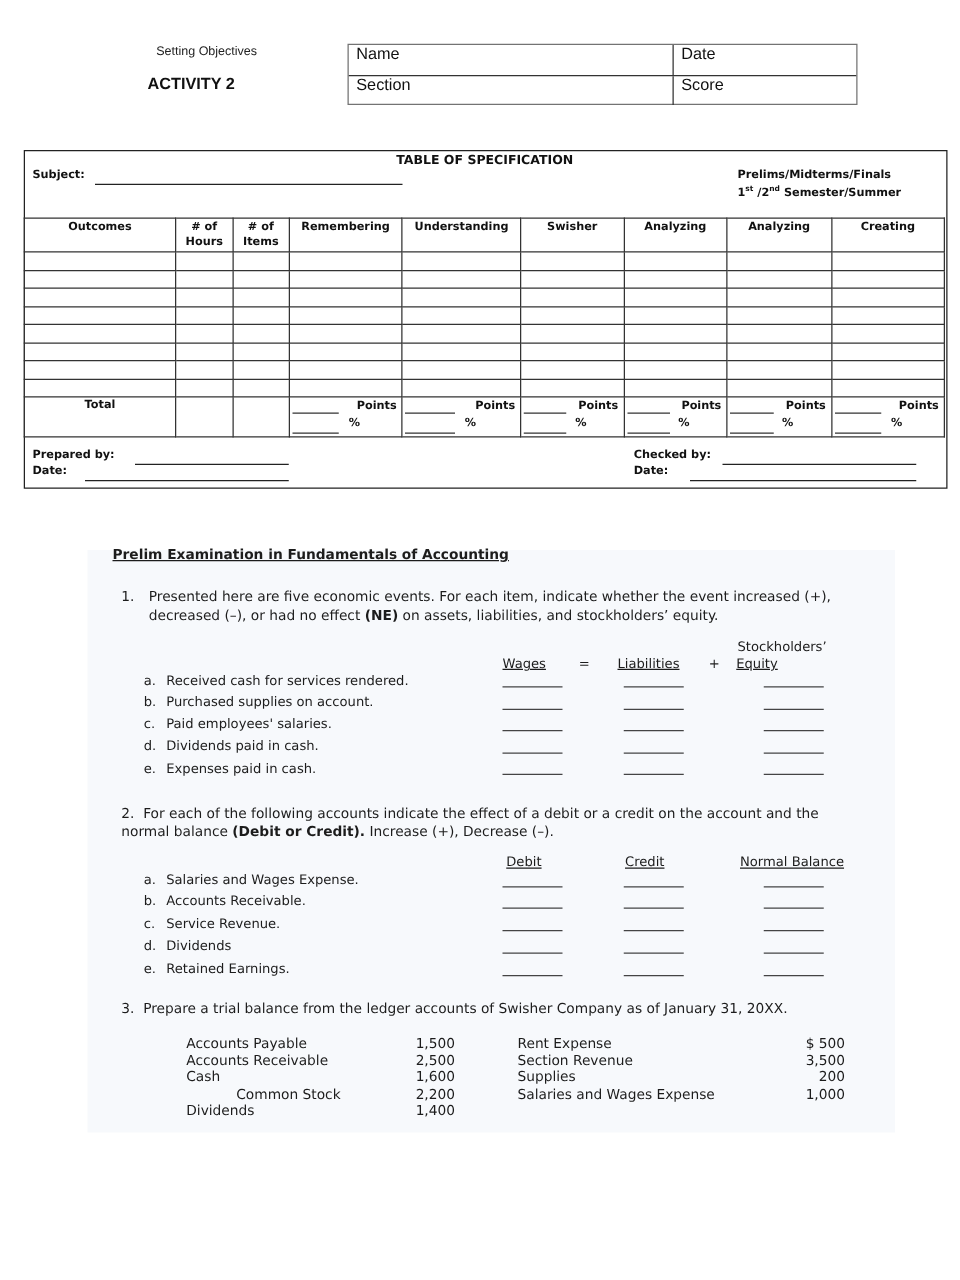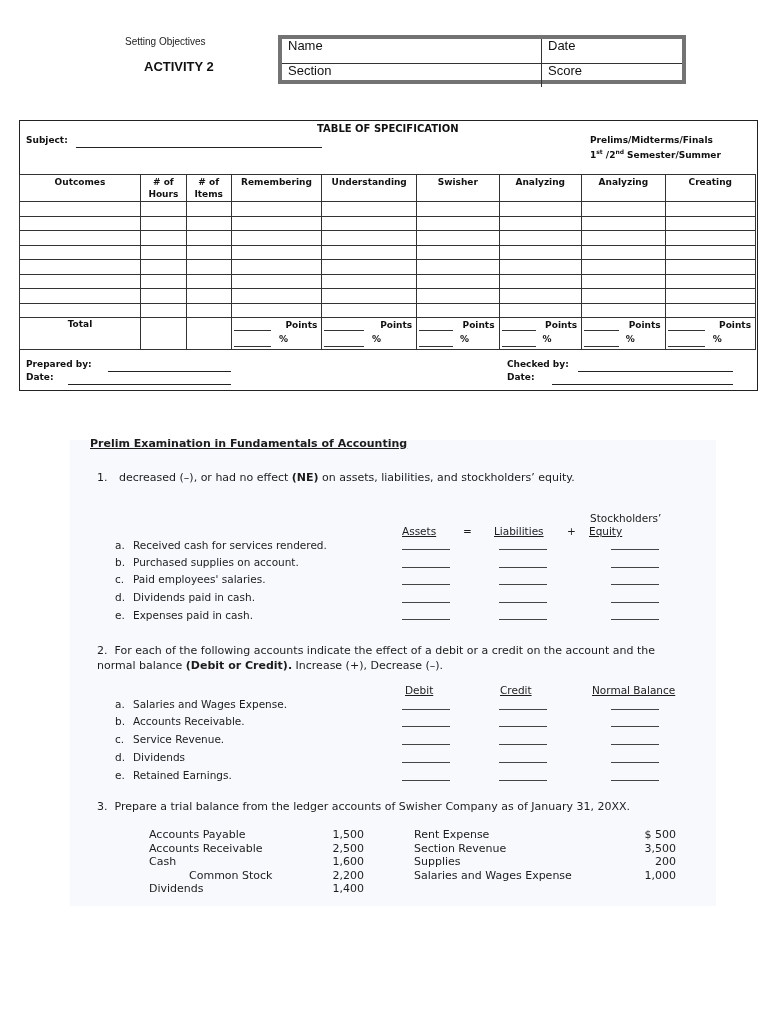--- a/index.html
+++ b/index.html
@@ -2,22 +2,22 @@
 <html><head>
 <meta charset="utf-8">
 <style>
   * { box-sizing: border-box; margin: 0; padding: 0; }
   html, body { width: 768px; height: 1024px; background: #ffffff; overflow: hidden; }
   body { position: relative; font-family: "Liberation Sans", sans-serif; color: #111; }
   .abs { position: absolute; }
 
   
   .hdr-sub { left: 125px; top: 36px; font-size: 10px; color: #222; }
-  .hdr-act { left: 144px; top: 59px; font-size: 13px; font-weight: bold; }
-  .hdr-box { left: 278px; top: 35px; width: 408px; height: 49px; border: 4px solid #737373; }
+  .hdr-act { left: 118px; top: 59px; font-size: 13px; font-weight: bold; }
+  .hdr-box { left: 278px; top: 35px; width: 408px; height: 49px; border: 1px solid #737373; }
   .hdr-box .row { display: flex; height: 24px; }
   .hdr-box .row + .row { border-top: 1px solid #333; }
   .hdr-box .c1 { width: 260px; border-right: 1px solid #333; padding: 0 6px; font-size: 13px; line-height: 14px; }
   .hdr-box .c2 { flex: 1; padding: 0 6px; font-size: 13px; line-height: 14px; }
 
   
   .tos { left: 19px; top: 120px; width: 739px; height: 271px; border: 1px solid #222; font-family: "DejaVu Sans", sans-serif; }
   .tos-title { left: 297px; top: 2px; font-size: 10px; font-weight: bold; }
   .tos-subject { left: 6px; top: 14px; font-size: 9px; font-weight: bold; }
   .tos-subject-line { left: 56px; top: 26px; width: 246px; border-bottom: 1px solid #222; }
@@ -252,23 +252,24 @@
   <div class="abs tos-foot" style="left:487px; top:251px;">Date:</div>
   <div class="uline" style="left:532px; top:263px; width:181px;"></div>
 </div>
 
 <div class="abs exam"></div>
 <div class="exam-font">
   <div class="abs ex-title">Prelim Examination in Fundamentals of Accounting</div>
 
   <div class="abs q" style="left:97px; top:470px;">1.</div>
   <div class="abs q" style="left:119px; top:470px; width:600px;">
+    <div>Presented here are five economic events. For each item, indicate whether the event increased (+),</div>
     <div><span>decreased (–), or had no effect </span><b>(NE)</b><span> on assets, liabilities, and stockholders’ equity.</span></div>
   </div>
-  <div class="abs colh" style="left:402px; top:525px;">Assets</div>
+  <div class="abs colh" style="left:402px; top:525px;">Wages</div>
   <div class="abs item" style="left:463px; top:525px;">=</div>
   <div class="abs colh" style="left:494px; top:525px;">Liabilities</div>
   <div class="abs item" style="left:567px; top:525px;">+</div>
   <div class="abs item" style="left:590px; top:512px;">Stockholders’</div>
   <div class="abs colh" style="left:589px; top:525px; width:86px; ">Equity</div>
 
   <div class="abs item" style="left:115px; top:539px;"><span class="lt">a.</span><span>Received cash for services rendered.</span></div>
   <div class="abs item" style="left:115px; top:556px;"><span class="lt">b.</span><span>Purchased supplies on account.</span></div>
   <div class="abs item" style="left:115px; top:573px;"><span class="lt">c.</span><span>Paid employees' salaries.</span></div>
   <div class="abs item" style="left:115px; top:591px;"><span class="lt">d.</span><span>Dividends paid in cash.</span></div>

